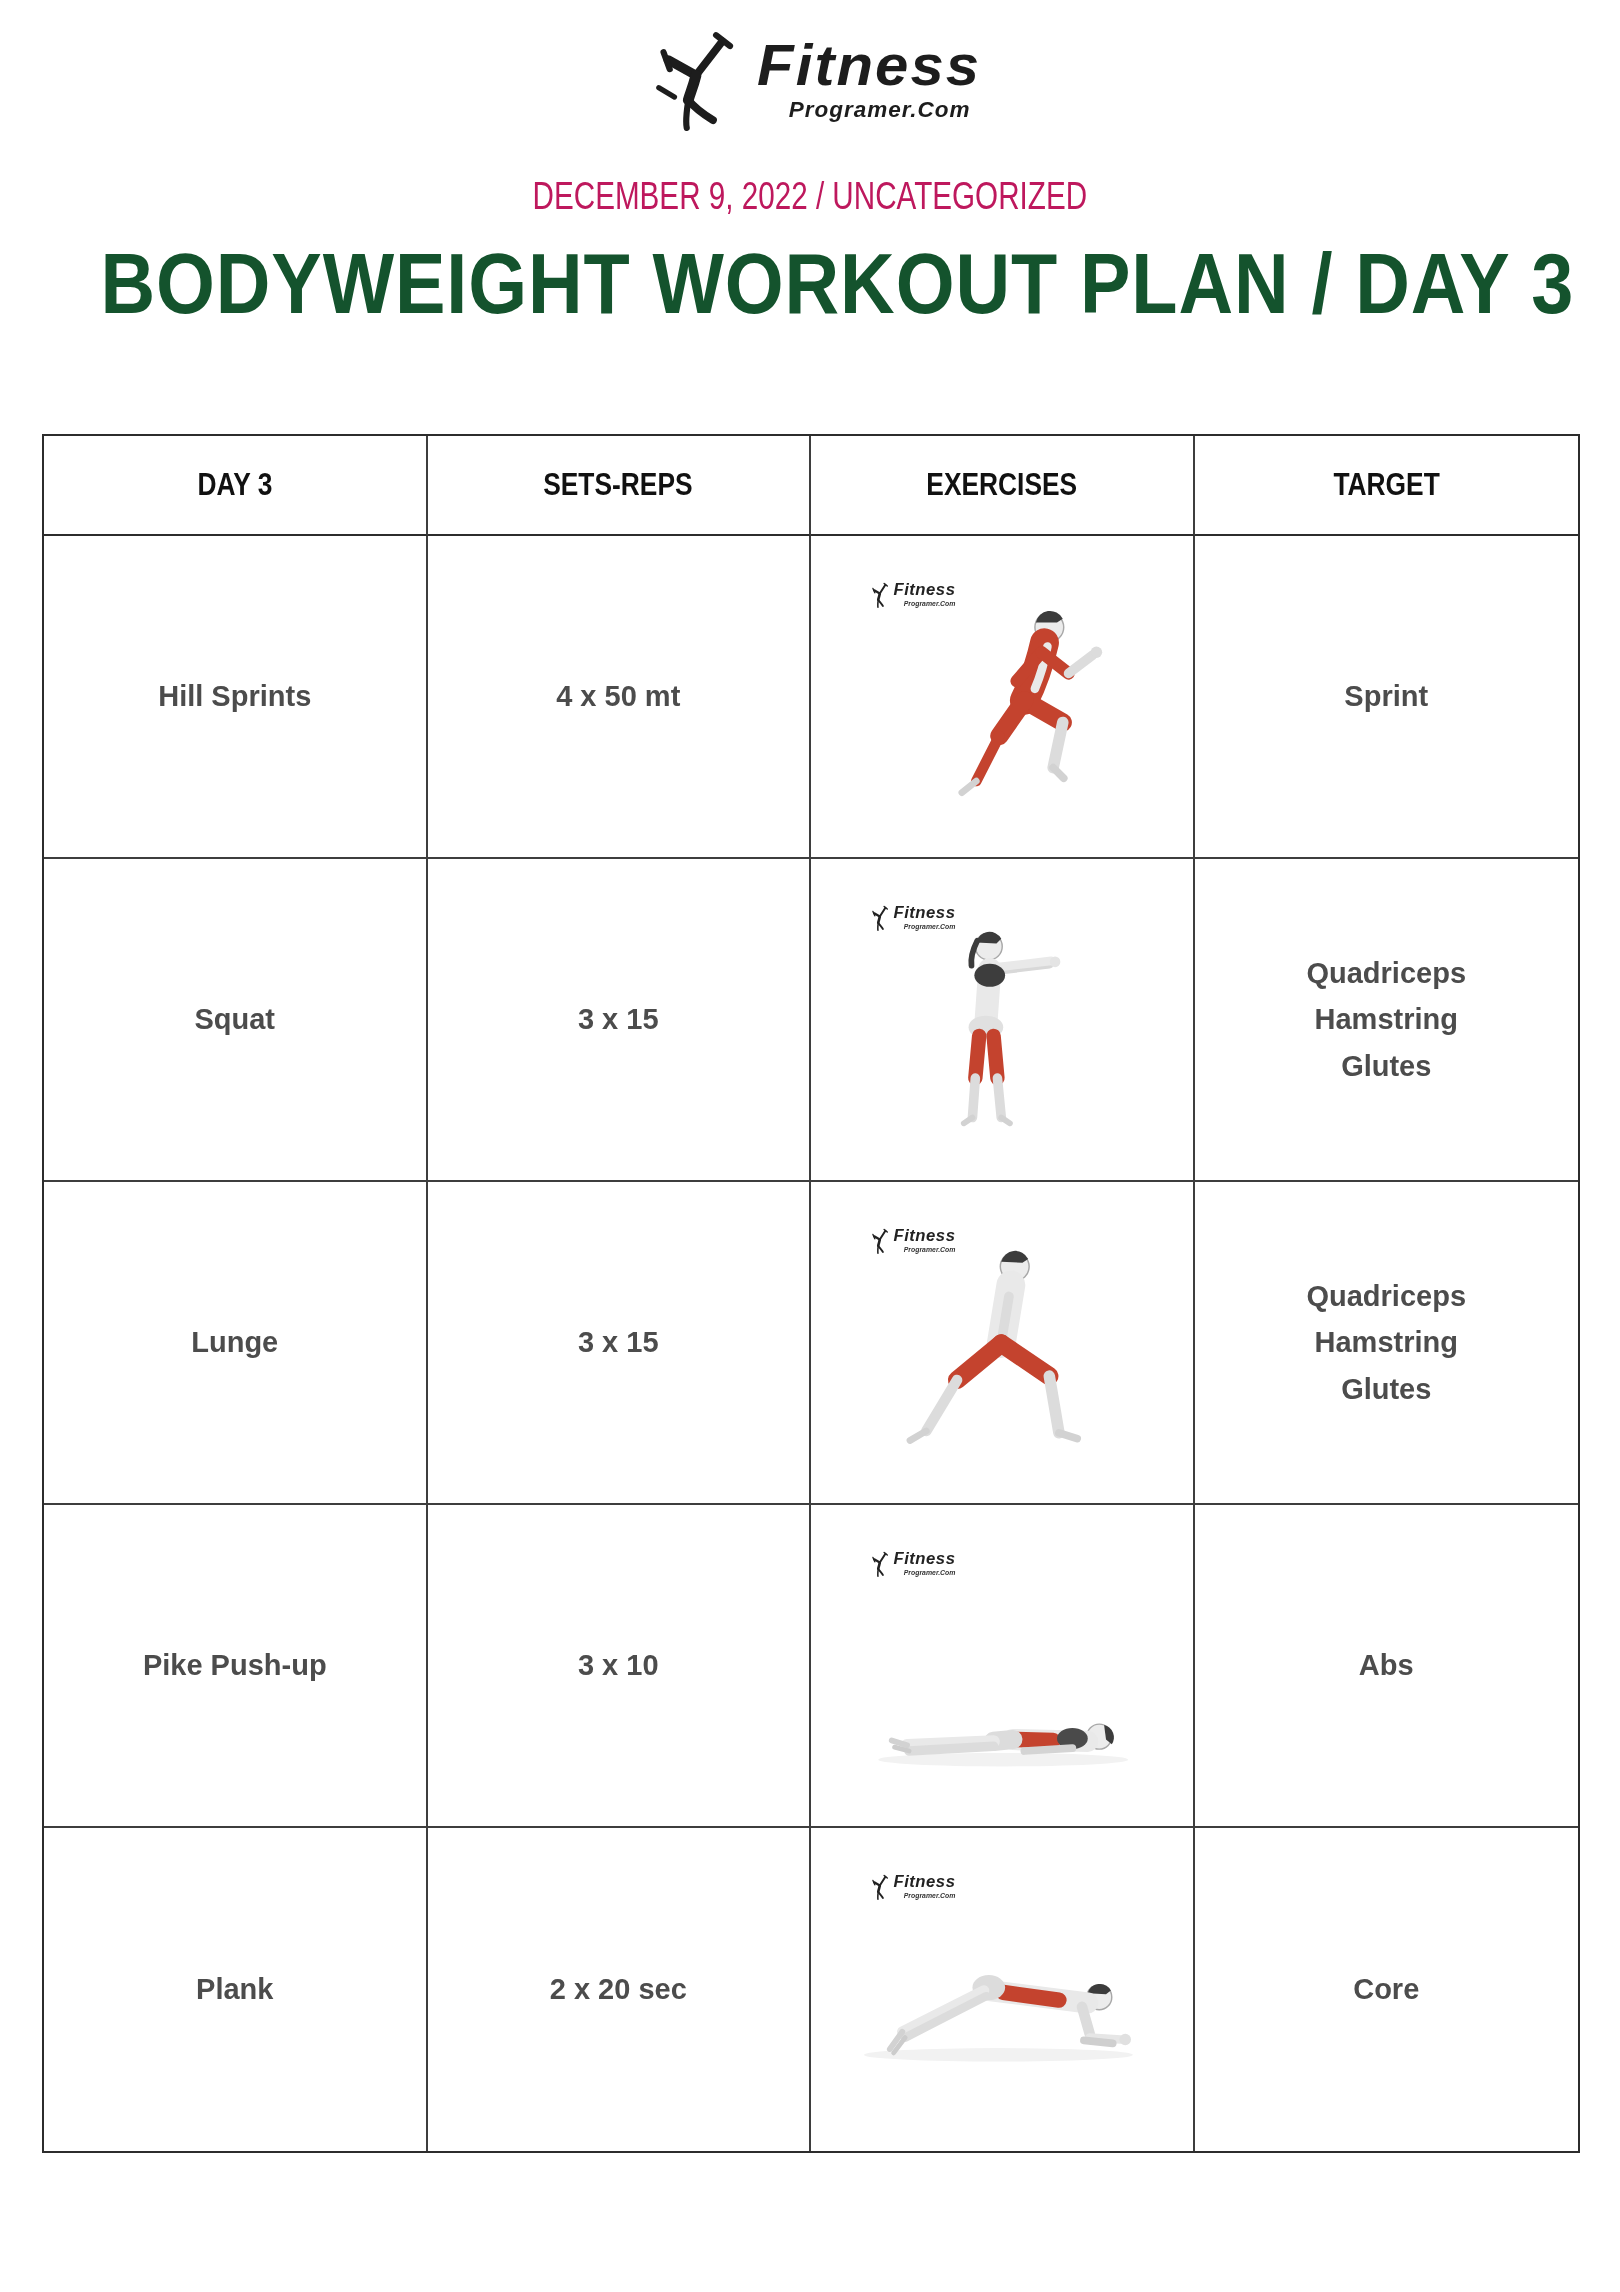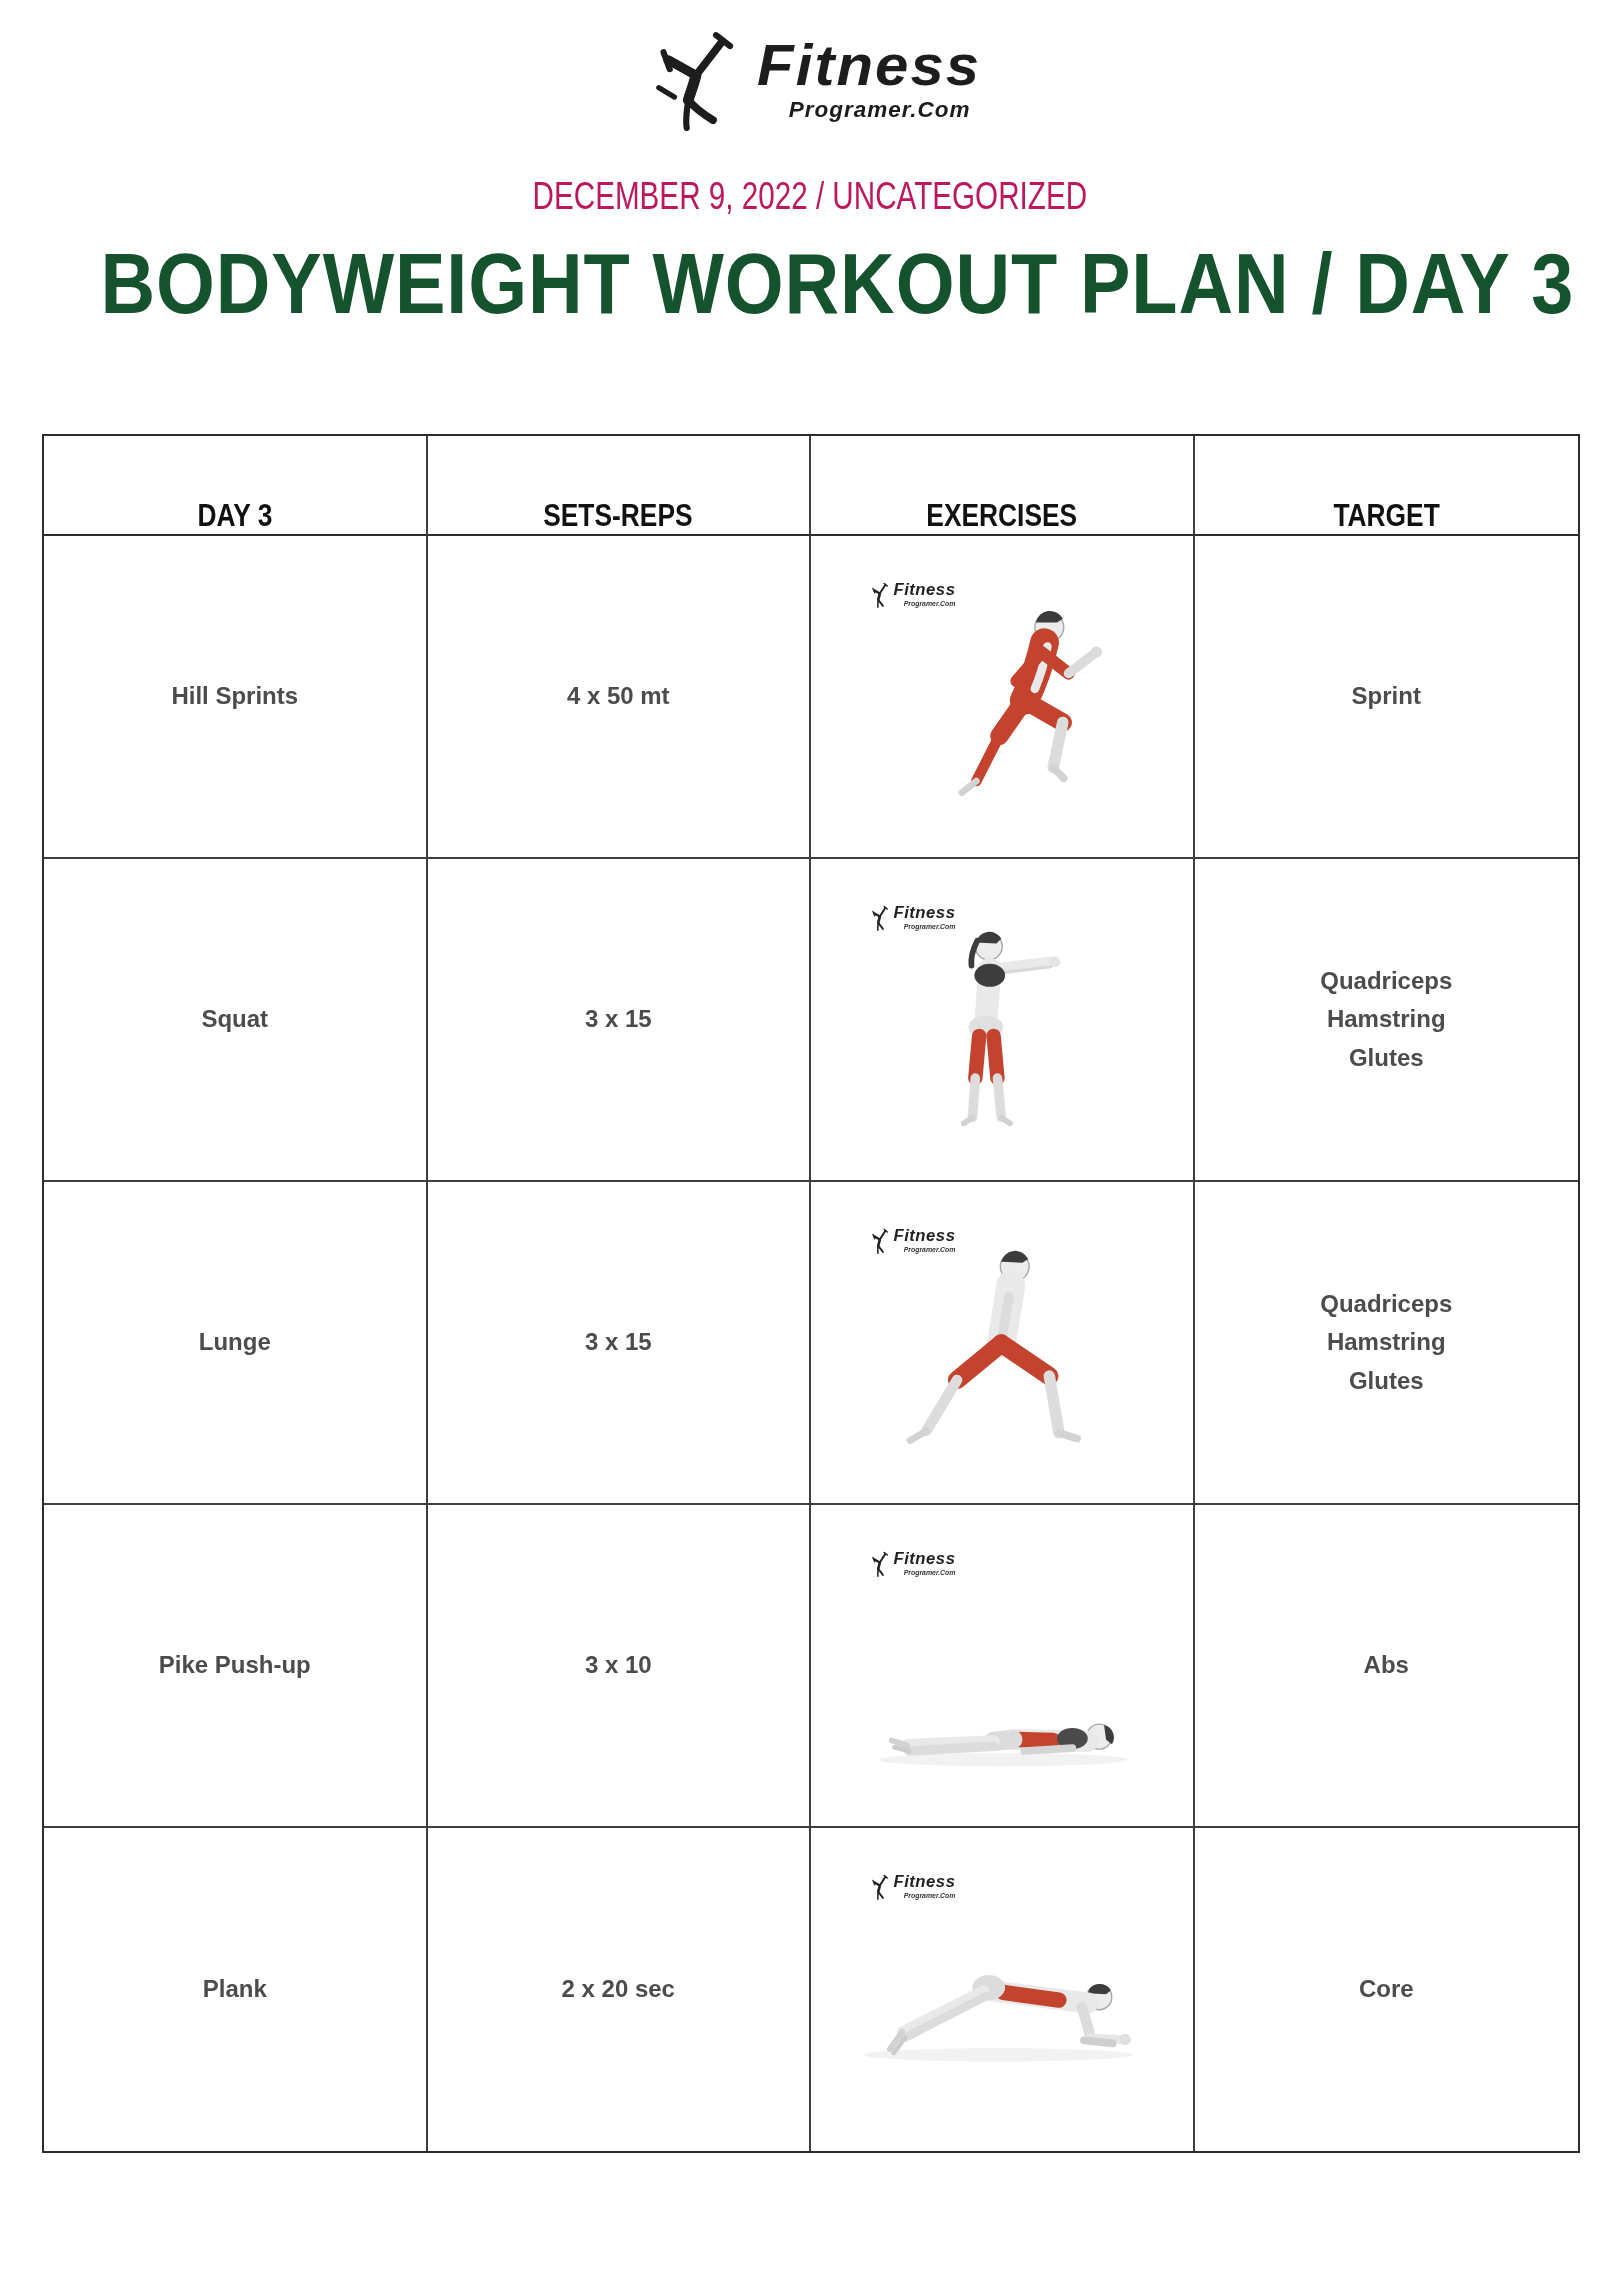--- a/index.html
+++ b/index.html
@@ -42,23 +42,23 @@
     background:#ffffff;
   }
   .cell {
     border-right:2px solid #3e3e3e;
     border-bottom:2px solid #3e3e3e;
     display:flex; align-items:center; justify-content:center;
     text-align:center;
   }
   .cell.col4 { border-right:none; }
   .cell.row-last { border-bottom:none; }
-  .th { border-bottom:2.9px solid #2c2c2c;align-items:flex-end; }
+  .th { border-bottom:2.9px solid #2c2c2c; }
   .th .condensed { font-size:31px; font-weight:bold; color:#111111; transform:scaleX(0.85); }
-  .body-text { font-size:24px; font-weight:bold; color:#4c4c4c; line-height:1.6; white-space:pre-line; }
+  .body-text { font-size:29px; font-weight:bold; color:#4c4c4c; line-height:1.6; white-space:pre-line; }
 
   
   .cell.img-cell { position:relative; padding:0; }
   .figure-svg { position:absolute; inset:0; width:100%; height:100%; }
   .mini-logo {
     position:absolute; left:59px; top:45px;
     display:flex; align-items:center; gap:3.9px; z-index:2;
   }
   .mini-icon { width:19.6px; height:27.4px; }
   .mini-text { display:flex; flex-direction:column; align-items:flex-end; }

